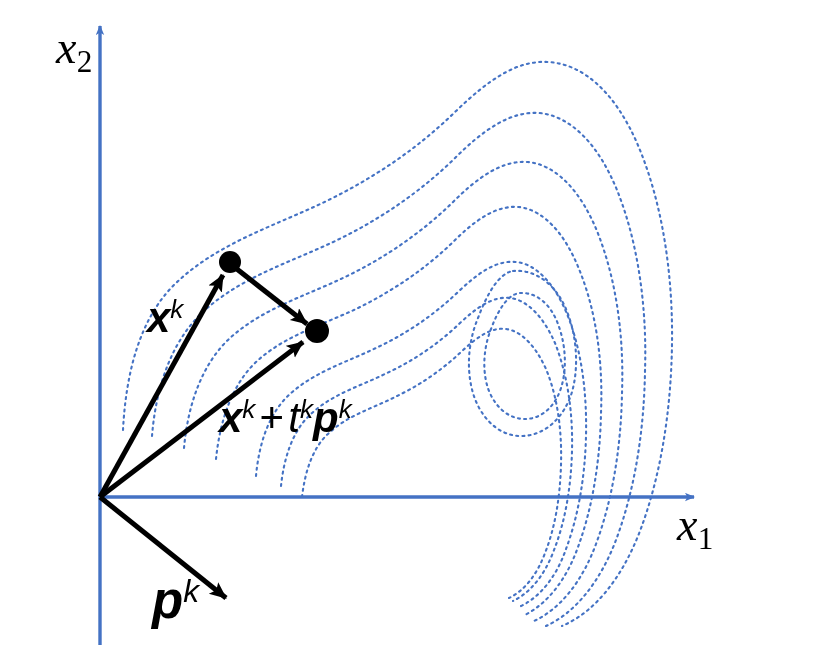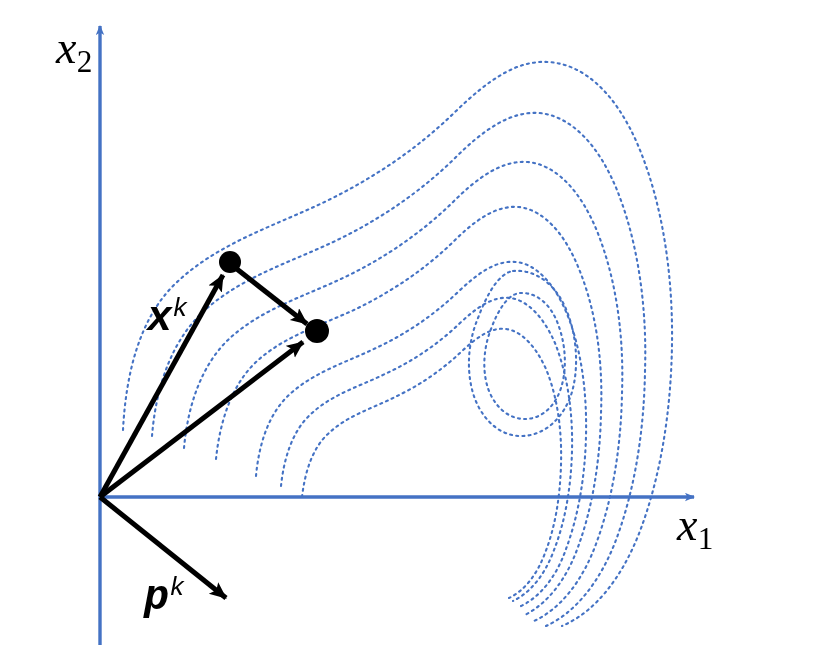--- a/index.html
+++ b/index.html
@@ -31,21 +31,21 @@
     line-height: 1;
   }
   .axis-label .sub {
     font-size: 0.68em;
     font-style: normal;
     vertical-align: -0.28em;
     margin-left: 0.01em;
   }
   .vec-label {
     position: absolute;
-    font-family: Liberation Mono, monospace;
+    font-family: Liberation Sans, sans-serif;
     color: #000000;
     white-space: nowrap;
     line-height: 1;
   }
   .bi {
     font-style: italic;
     font-weight: 700;
   }
   .it {
     font-style: italic;
@@ -59,21 +59,21 @@
   }
   .plus {
     font-style: normal;
     font-weight: 400;
     margin: 0 0.10em;
   }
   #label-x2 { left: 56px; top: 25px;  font-size: 46px; }
   #label-x1 { left: 652px; top: 502px; font-size: 46px; margin-left: 25px; }
   #label-xk { left: 147px; top: 296px; font-size: 42px; }
   #label-step { left: 219px; top: 396px; font-size: 42px; }
-  #label-pk { left: 144px; top: 575px; font-size: 42px; }
+  #label-pk { left: 152px; top: 575px; font-size: 51px; }
 </style>
 </head>
 <body>
 
 <div id="figure">
 
   <svg width="828" height="659" viewBox="0 0 828 659">
 
     <defs>
       <marker id="arrow-blue" markerWidth="11" markerHeight="11" refX="9" refY="4.2" orient="auto" markerUnits="userSpaceOnUse">
@@ -193,16 +193,17 @@
       <circle cx="317" cy="331" r="12" fill="#000000"></circle>
     </g>
   </svg>
 
   <div class="axis-label" id="label-x2"><span>x</span><span class="sub">2</span></div>
 
   <div class="axis-label" id="label-x1"><span>x</span><span class="sub">1</span></div>
 
   <div class="vec-label" id="label-xk"><span class="bi">x</span><span class="sup">k</span></div>
 
+  <div class="vec-label" id="label-step"><span class="bi">x</span><span class="sup">k</span><span class="plus">+</span><span class="it">t</span><span class="sup">k</span><span class="bi">p</span><span class="sup">k</span></div>
 
   <div class="vec-label" id="label-pk"><span class="bi">p</span><span class="sup">k</span></div>
 
 </div>
 
 </body></html>

